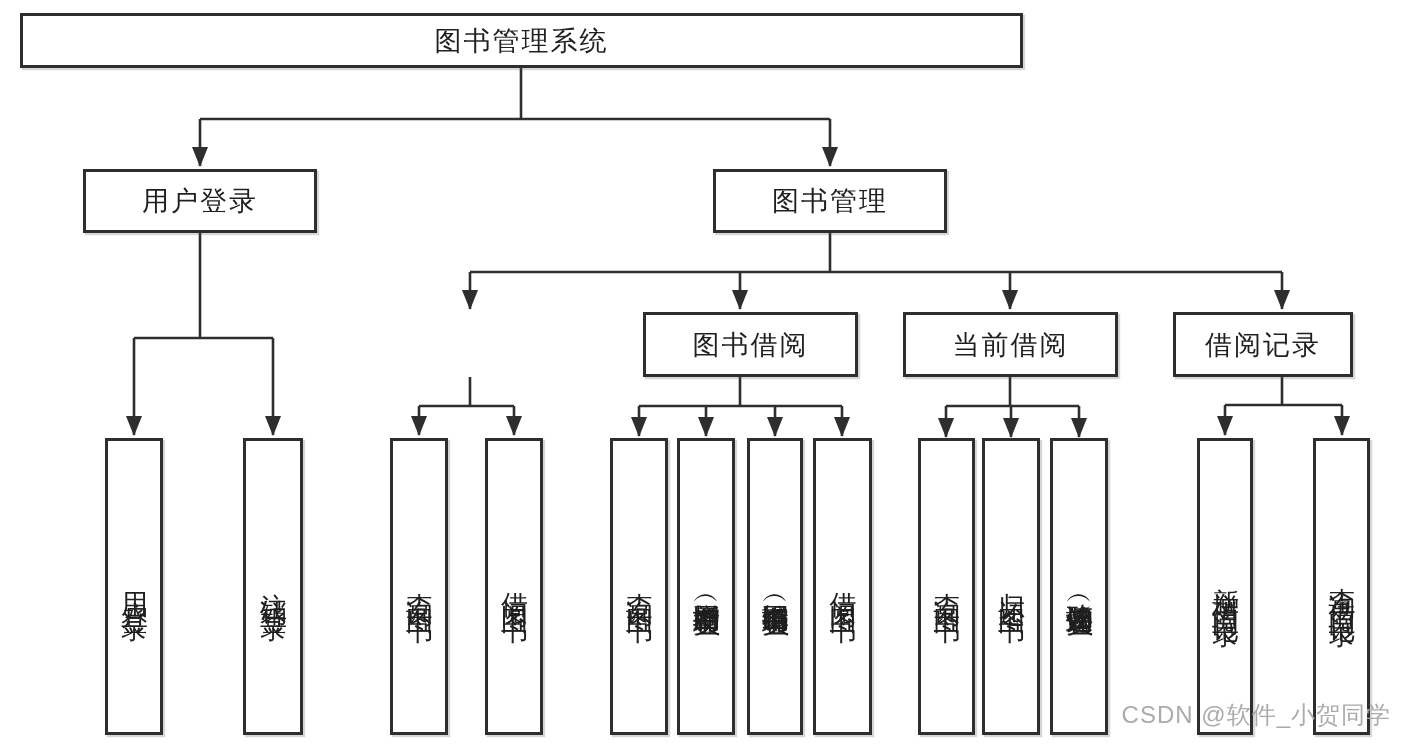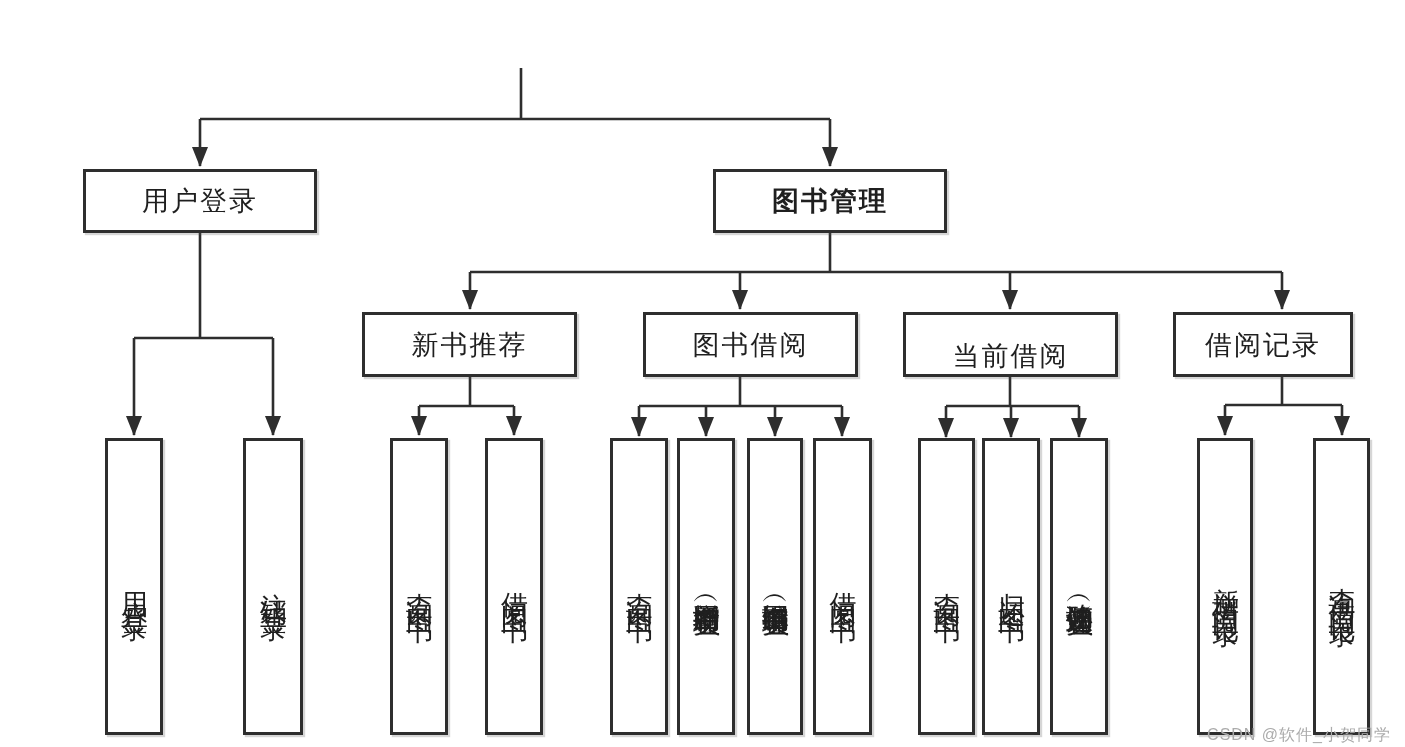--- a/index.html
+++ b/index.html
@@ -54,22 +54,22 @@
     line-height: 1;
     color: var(--text);
     white-space: nowrap;
   }
   .v-short span { letter-spacing: 8px; }
   .v-mid   span { letter-spacing: 7px; }
   .v-long  span { letter-spacing: 1px; }
   .watermark {
     position: absolute;
     right: 14px;
-    bottom: 1px;
-    font-size: 16px;
+    bottom: 16px;
+    font-size: 24px;
     letter-spacing: 1px;
     color: var(--watermark);
     white-space: nowrap;
   }
 </style>
 </head>
 <body>
 
 <div class="stage">
 
@@ -112,35 +112,35 @@
     <path class="wire" marker-end="url(#arrow)" d="M706 406 V436"></path>
     <path class="wire" marker-end="url(#arrow)" d="M775 406 V436"></path>
     <path class="wire" marker-end="url(#arrow)" d="M842 406 V436"></path>
     <path class="wire" marker-end="url(#arrow)" d="M946 406 V437"></path>
     <path class="wire" marker-end="url(#arrow)" d="M1011 406 V437"></path>
     <path class="wire" marker-end="url(#arrow)" d="M1079 406 V437"></path>
     <path class="wire" marker-end="url(#arrow)" d="M1225 405 V435"></path>
     <path class="wire" marker-end="url(#arrow)" d="M1342 405 V435"></path>
   </svg>
 
+  <div class="node h-node" style="left:20px; top:13px; width:1003px; height:55px;">
+    <span>图书管理系统</span>
+  </div>
 
   <div class="node h-node" style="left:83px; top:169px; width:234px; height:64px;">
     <span>用户登录</span>
   </div>
-  <div class="node h-node" style="left:713px; top:169px; width:234px; height:64px;font-weight:bold;">
+  <div class="node h-node" style="left:713px; top:169px; width:234px; height:64px;">
     <span>图书管理</span>
   </div>
 
-  <div class="node h-node" style="left:362px; top:312px; width:215px; height:65px;">
-    <span>新书推荐</span>
-  </div>
   <div class="node h-node" style="left:633px; top:312px; width:215px; height:65px;margin-left:10px;">
     <span>图书借阅</span>
   </div>
-  <div class="node h-node" style="left:903px; top:312px; width:215px; height:65px;align-items:flex-end;">
+  <div class="node h-node" style="left:903px; top:312px; width:215px; height:65px;">
     <span>当前借阅</span>
   </div>
   <div class="node h-node" style="left:1173px; top:312px; width:180px; height:65px;">
     <span>借阅记录</span>
   </div>
 
   <div class="node v-node v-short" style="left:105px; top:438px; width:58px; height:297px;">
     <span>用户登录</span>
   </div>
   <div class="node v-node v-short" style="left:243px; top:438px; width:60px; height:297px;">

